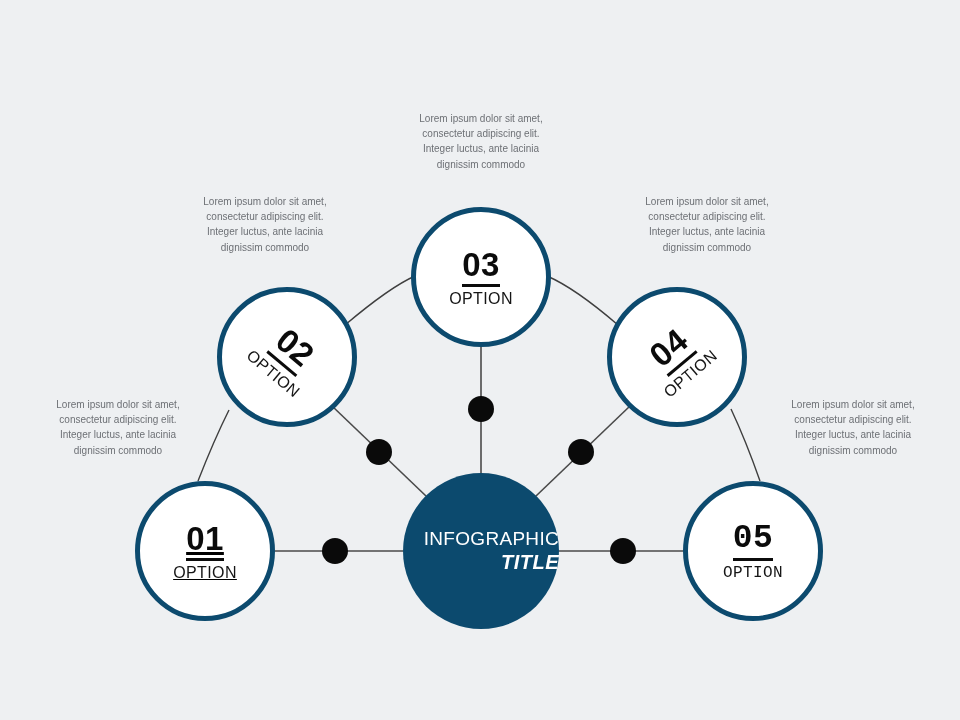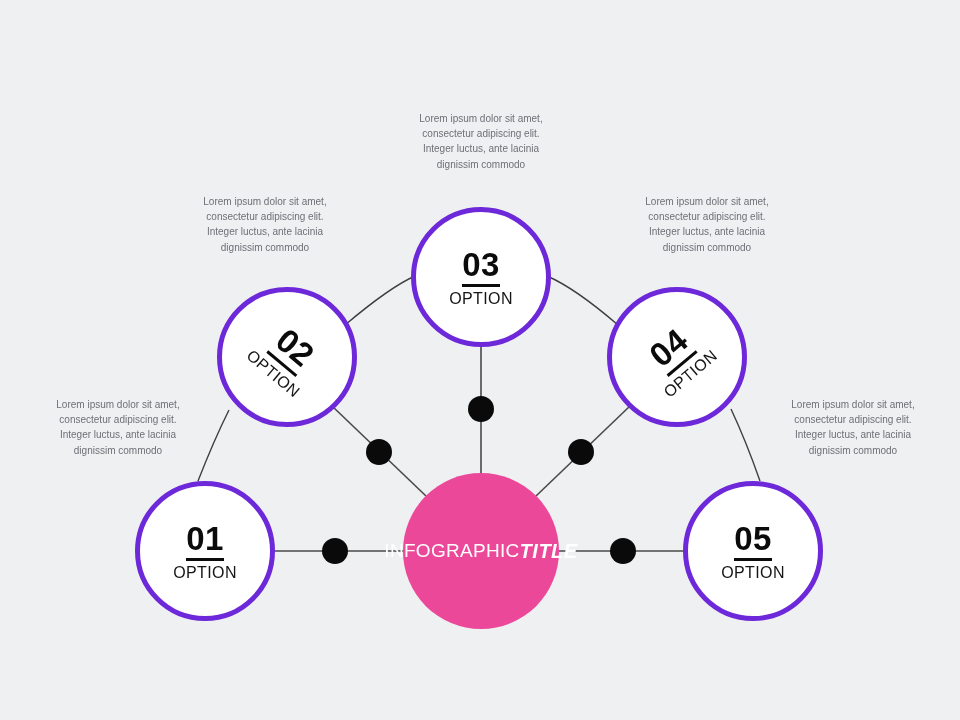--- a/index.html
+++ b/index.html
@@ -29,21 +29,21 @@
 
   
   .node {
     position: absolute;
     width: 140px;
     height: 140px;
     margin-left: -70px;
     margin-top: -70px;
     border-radius: 50%;
     background: #ffffff;
-    border: 5px solid #6d28d9;
+    border: 5px solid #0c4a6e;
     box-sizing: border-box;
     display: flex;
     align-items: center;
     justify-content: center;
   }
   .node-inner {
     display: flex;
     flex-direction: column;
     align-items: center;
     justify-content: center;
@@ -65,24 +65,24 @@
   }
 
   
   .hub {
     position: absolute;
     width: 156px;
     height: 156px;
     margin-left: -78px;
     margin-top: -78px;
     border-radius: 50%;
-    background: #ec4899;
+    background: #0c4a6e;
     display: flex;
-    flex-direction: row;
-    align-items: center;
+    flex-direction: column;
+    align-items: flex-end;
     justify-content: center;
     z-index: 4;
   }
   .hub-line1 {
     font-size: 19px;
     color: #ffffff;
     letter-spacing: 0.3px;
     line-height: 1.25;
   }
   .hub-line2 {
@@ -135,21 +135,21 @@
     <path d="M 731 409 Q 746 441 760 481" fill="none" stroke="#3f3f3f" stroke-width="1.4"></path>
   </svg>
 
   <div class="dot" style="left:481px; top:409px;"></div>
   <div class="dot" style="left:379px; top:452px;"></div>
   <div class="dot" style="left:581px; top:452px;"></div>
   <div class="dot" style="left:335px; top:551px;"></div>
   <div class="dot" style="left:623px; top:551px;"></div>
 
   <div class="node" style="left:205px; top:551px;">
-    <div class="node-inner" style="transform:rotate(0deg);">
+    <div class="node-inner" style="transform:rotate(0deg);text-decoration:underline;">
       <div class="node-num">01</div>
       <div class="node-label">OPTION</div>
     </div>
   </div>
 
   <div class="node" style="left:287px; top:357px;">
     <div class="node-inner" style="transform:rotate(40deg);">
       <div class="node-num">02</div>
       <div class="node-label">OPTION</div>
     </div>
@@ -163,21 +163,21 @@
   </div>
 
   <div class="node" style="left:677px; top:357px;">
     <div class="node-inner" style="transform:rotate(-40deg);">
       <div class="node-num">04</div>
       <div class="node-label">OPTION</div>
     </div>
   </div>
 
   <div class="node" style="left:753px; top:551px;">
-    <div class="node-inner" style="transform:rotate(0deg);">
+    <div class="node-inner" style="transform:rotate(0deg);font-family:Liberation Mono, monospace;">
       <div class="node-num">05</div>
       <div class="node-label">OPTION</div>
     </div>
   </div>
 
   <div class="hub" style="left:481px; top:551px;">
     <div class="hub-line1">INFOGRAPHIC</div>
     <div class="hub-line2">TITLE</div>
   </div>
 

